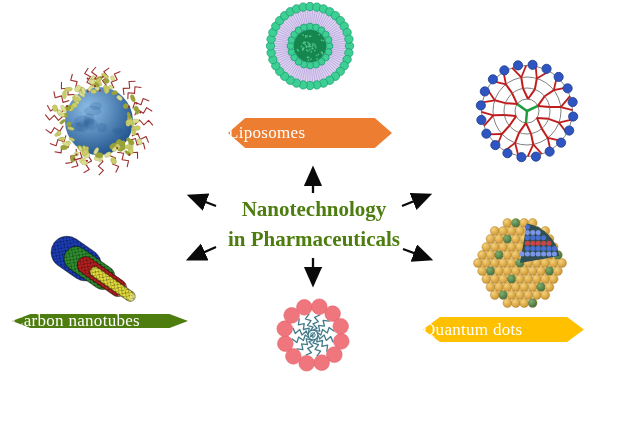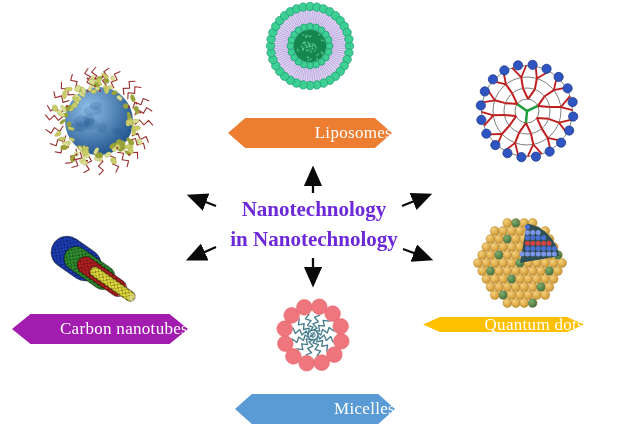--- a/index.html
+++ b/index.html
@@ -1,19 +1,19 @@
 <!DOCTYPE html>
 <html><head>
 <meta charset="utf-8">
 <style>
   html,body{margin:0;padding:0;background:#fff;}
   #canvas{position:relative;width:624px;height:433px;background:#ffffff;overflow:hidden;
           font-family:"Liberation Serif",serif;}
   .illus{position:absolute;}
-  .banner{position:absolute;display:flex;align-items:center;justify-content:flex-end;
+  .banner{position:absolute;display:flex;align-items:center;justify-content:flex-start;
           clip-path:polygon(0 50%,10.5% 0,89.5% 0,100% 50%,89.5% 100%,10.5% 100%);}
   .banner span{color:#ffffff;font-size:17px;letter-spacing:.3px;white-space:nowrap;}
   #center-title{position:absolute;left:193px;top:194px;width:242px;text-align:center;
                 font-weight:bold;font-size:21px;line-height:30px;}
   #arrows{position:absolute;left:0;top:0;width:624px;height:433px;pointer-events:none;}
 </style>
 </head>
 <body>
 
 <div id="canvas">
@@ -630,33 +630,30 @@
       <line x1="42" y1="40" x2="43.55868270425403" y2="36.86623098690102" stroke="#417A8A" stroke-width="0.9"></line>
       <line x1="42" y1="40" x2="38.91056477333922" y2="41.64480697355874" stroke="#417A8A" stroke-width="0.9"></line>
       <line x1="42" y1="40" x2="39.48491305809706" y2="37.566003764450464" stroke="#417A8A" stroke-width="0.9"></line>
       <line x1="42" y1="40" x2="41.90091271124407" y2="43.49859710587072" stroke="#417A8A" stroke-width="0.9"></line>
       <line x1="42" y1="40" x2="38.707002309621124" y2="41.185818793559704" stroke="#417A8A" stroke-width="0.9"></line>
     </svg>
 
   <div class="banner" style="left: 228px; top: 118px; width: 164px; height: 30px; background-color: rgb(237, 125, 49);">
     <span>Liposomes</span>
   </div>
-  <div class="banner" style="left: 12px; top: 314px; width: 176px; height: 30px; background-color: #a21caf;">
+  <div class="banner" style="left: 12px; top: 314px; width: 176px; height: 14px; background-color: #4d7c0f;">
     <span>Carbon nanotubes</span>
   </div>
-  <div class="banner" style="left: 423px; top: 317px; width: 161px; height: 15px; background-color: rgb(255, 192, 0);">
+  <div class="banner" style="left: 423px; top: 317px; width: 161px; height: 25px; background-color: rgb(255, 192, 0);">
     <span>Quantum dots</span>
   </div>
-  <div class="banner" style="left: 235px; top: 394px; width: 160px; height: 30px; background-color: rgb(91, 155, 213);">
-    <span>Micelles</span>
-  </div>
 
-  <div id="center-title" style="color: #6d28d9;">
+  <div id="center-title" style="color: #4d7c0f;">
     <div>Nanotechnology</div>
-    <div>in Nanotechnology</div>
+    <div>in Pharmaceuticals</div>
   </div>
 
   <svg id="arrows">
     <defs>
       <marker id="ah" markerWidth="10" markerHeight="9" refX="7.5" refY="4" orient="auto">
         <path d="M0,0 L9,4 L0,8 z" class="ah-head" fill="#0a0a0a"></path>
       </marker>
     </defs>
     <line class="arrow-line" x1="313" y1="193" x2="313" y2="169" stroke="#0a0a0a" stroke-width="2.3" marker-end="url(#ah)"></line>
     <line class="arrow-line" x1="313" y1="258" x2="313" y2="284" stroke="#0a0a0a" stroke-width="2.3" marker-end="url(#ah)"></line>

